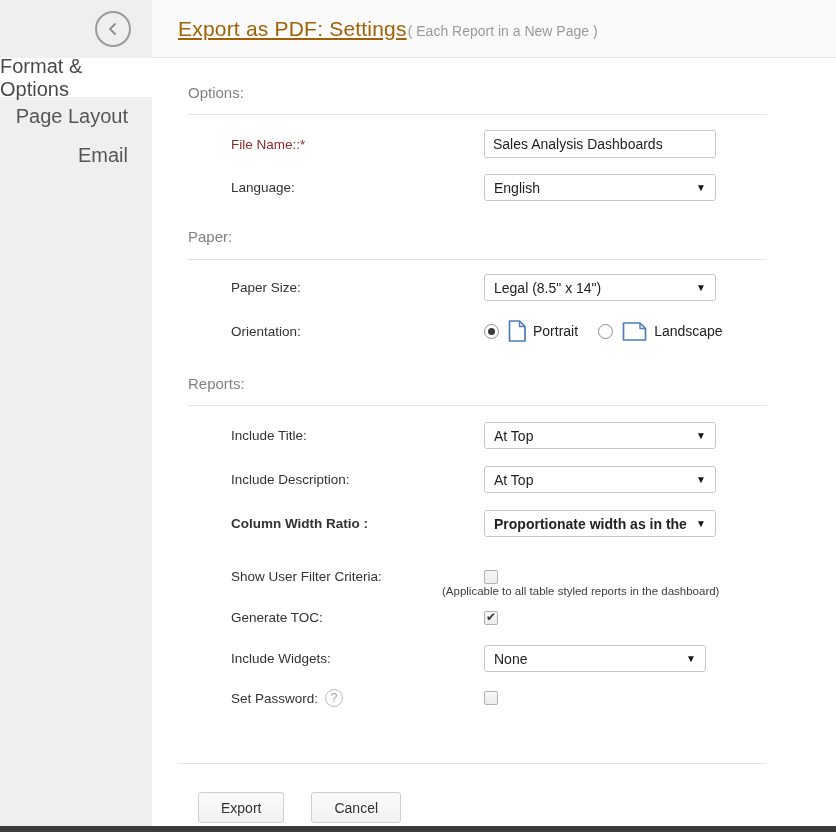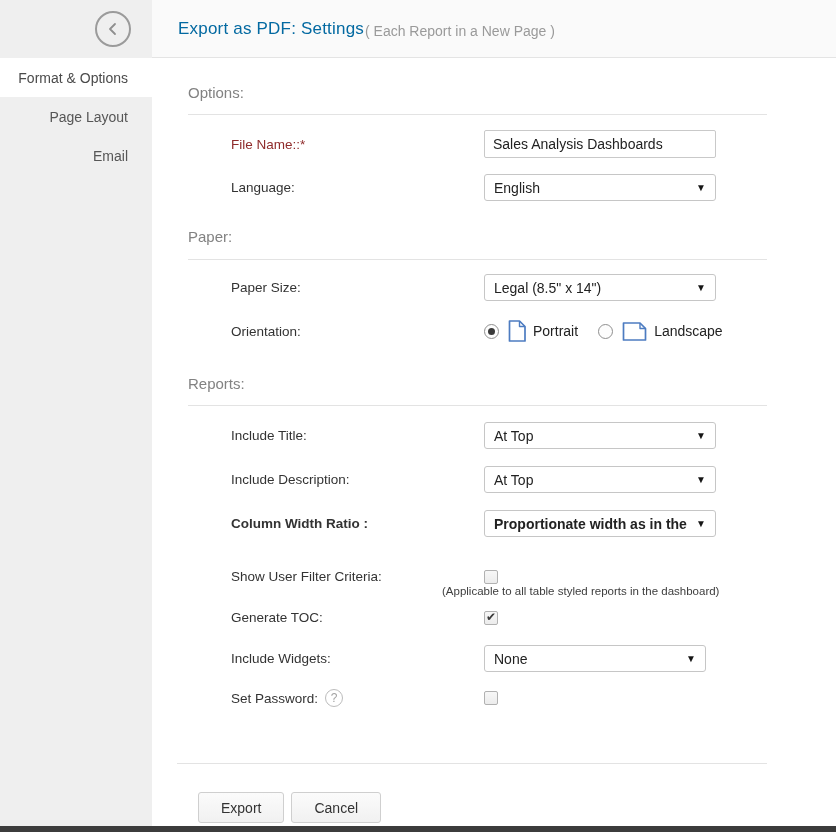--- a/index.html
+++ b/index.html
@@ -16,31 +16,31 @@
   .sidebar { width:152px; flex:0 0 152px; background:#efefef; height:100%; }
   .sidebar-header { height:58px; display:flex; align-items:center; justify-content:flex-end; padding-right:21px; }
   .back-btn {
     width:36px; height:36px; border-radius:50%;
     border:2px solid #9b9b9b; background:transparent;
     display:flex; align-items:center; justify-content:center; cursor:pointer;
   }
   .back-btn svg { display:block; }
   .nav-item {
     height:39px; display:flex; align-items:center; justify-content:flex-end;
-    padding-right:24px; font-size:14px; color:#565656; cursor:pointer;
+    padding-right:24px; font-size:20px; color:#565656; cursor:pointer;
   }
   .nav-item.active { background:#ffffff; color:#4a4a4a; }
 
   
   .main { flex:1; display:flex; flex-direction:column; background:#fff; }
   .main-header {
     height:58px; background:#fafafa; border-bottom:1px solid #e4e4e4;
     display:flex; align-items:center; padding-left:26px;
   }
-  .main-title { font-size:17px; color:#0369a1; letter-spacing:.2px; }
+  .main-title { font-size:21px; color:#a16207; letter-spacing:.2px;text-decoration:underline; }
   .main-title-note { font-size:14px; color:#9a9a9a; margin-left:1px; position:relative; top:2px; }
 
   .main-body { position:relative; flex:1; }
 
   .section-heading { position:absolute; left:36px; width:579px; font-size:15px; color:#828282; }
   .section-divider { position:absolute; left:36px; width:579px; border-top:1px solid #e3e3e3; height:0; }
 
   .form-row { position:absolute; left:48px; width:567px; display:flex; align-items:center; }
   .form-label { flex:0 0 253px; font-size:13.5px; color:#333;margin-left:31px; }
   .form-label.required { color:#8f2b2b; }
@@ -84,21 +84,21 @@
   .orient-label { font-size:14px; color:#222; }
   .orient-gap { width:20px; }
 
   .help-icon {
     width:18px; height:18px; border:1px solid #bcbcbc; border-radius:50%;
     display:flex; align-items:center; justify-content:center;
     font-size:12px; color:#a3a3a3; background:#fff;
   }
 
   .footer-divider { position:absolute; left:25px; width:590px; border-top:1px solid #e3e3e3; top:705px; }
-  .btn-row { position:absolute; left:46px; top:734px; display:flex; gap:7px; }
+  .btn-row { position:absolute; left:46px; top:734px; display:flex; gap:27px; }
   .btn {
     height:31px; border:1px solid #cfcfcf; border-radius:3px;
     background:linear-gradient(#fbfbfb,#f1f1f1);
     font-size:14px; color:#333; cursor:pointer; padding:0 22px;
     font-family:"Liberation Sans", sans-serif;
   }
 </style>
 </head>
 <body>
 

